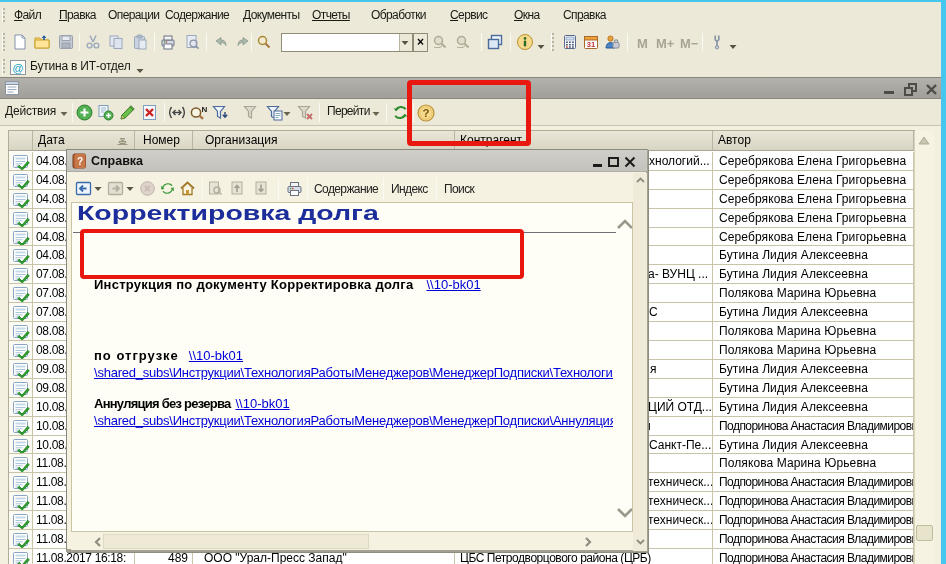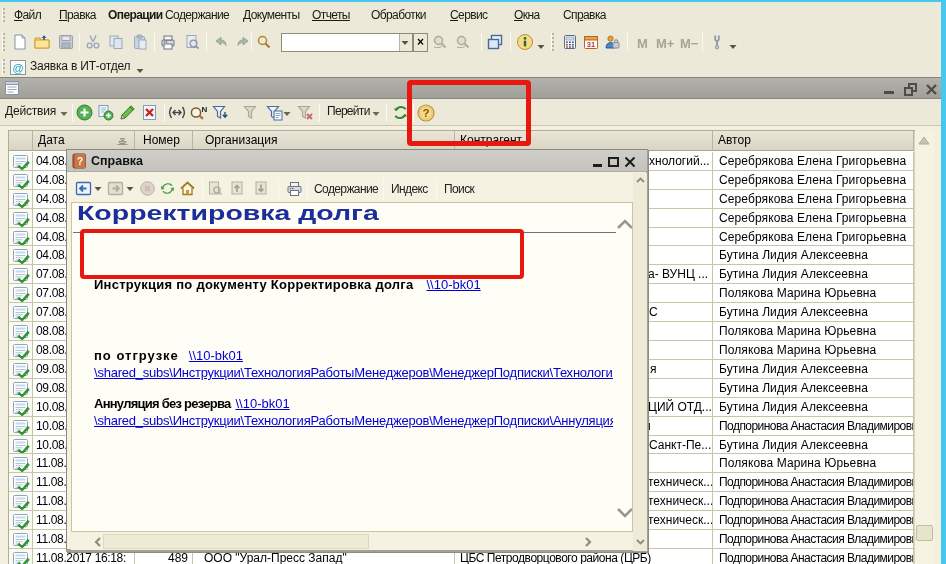--- a/index.html
+++ b/index.html
@@ -19,21 +19,21 @@
 a { color:#0000d8; }
 </style></head>
 <body>
 <div id="app">
 
 <div style="position:absolute;left:0;top:0;width:946px;height:2px;background:#45c7ee;"></div>
 <div style="position:absolute;left:941px;top:0;width:5px;height:564px;background:#45c7ee;z-index:90;"></div>
 <div style="position:absolute;left:0;top:2px;width:941px;height:26px;background:#ece9d8;">
       <span class="mi" style="left:14px;"><u>Ф</u>айл</span>
       <span class="mi" style="left:59px;text-align:right;"><u>П</u>равка</span>
-      <span class="mi" style="left:108px;font-weight:bold;">Операции</span>
+      <span class="mi" style="left:108px;">Операции</span>
       <span class="mi" style="left:165px;">Содержание</span>
       <span class="mi" style="left:243px;">Документы</span>
       <span class="mi" style="left:312px;text-decoration:underline;">Отчеты</span>
       <span class="mi" style="left:371px;">Обработки</span>
       <span class="mi" style="left:450px;"><u>С</u>ервис</span>
       <span class="mi" style="left:514px;"><u>О</u>кна</span>
       <span class="mi" style="left:563px;">Сп<u>р</u>авка</span>
     </div>
 <div class="grip" style="left:2px;top:8px;height:14px;"></div>
 
@@ -164,21 +164,21 @@
     <div style="position:absolute;left:729px;top:44px;line-height:0;"><svg width="8" height="6" viewBox="0 0 8 6">
         <path d="M0.5 1 L4 5 L7.5 1z" fill="#5a5340"></path>
       </svg></div>
 
 <div style="position:absolute;left:0;top:57px;width:941px;height:20px;background:#ece9d8;"></div>
 <div class="grip" style="left:2px;top:59px;height:16px;"></div>
 <div style="position:absolute;left:10px;top:60px;line-height:0;"><svg width="17" height="15" viewBox="0 0 17 15">
         <rect x="0.5" y="0.5" width="15" height="14" fill="#fdfdf6" stroke="#8a96a4"></rect>
         <text x="8" y="11.5" font-size="11" fill="#1a9ac8" text-anchor="middle" font-family="Liberation Sans">@</text>
       </svg></div>
-<div class="t tb2" style="left:30px;top:59px;">Заявка в ИТ-отдел</div>
+<div class="t tb2" style="left:30px;top:59px;">Бутина в ИТ-отдел</div>
 <div style="position:absolute;left:136px;top:68px;line-height:0;"><svg width="8" height="6" viewBox="0 0 8 6">
         <path d="M0.5 1 L4 5 L7.5 1z" fill="#5a5340"></path>
       </svg></div>
 
 <div style="position:absolute;left:0;top:77px;width:941px;height:1px;background:#898578;"></div>
 <div style="position:absolute;left:0;top:78px;width:941px;height:21px;background:linear-gradient(#b2b1ab,#a19f98);border-bottom:1px solid #8a887e;"></div>
 <div style="position:absolute;left:5px;top:81px;line-height:0;"><svg width="16" height="15" viewBox="0 0 16 15">
         <rect x="0.5" y="0.5" width="13" height="13" fill="#fdfdfd" stroke="#8a96a4"></rect>
         <rect x="0.5" y="0.5" width="13" height="3" fill="#c8d4e2" stroke="#8a96a4"></rect>
         <line x1="2.5" y1="6" x2="11.5" y2="6" stroke="#9aaabc"></line>

